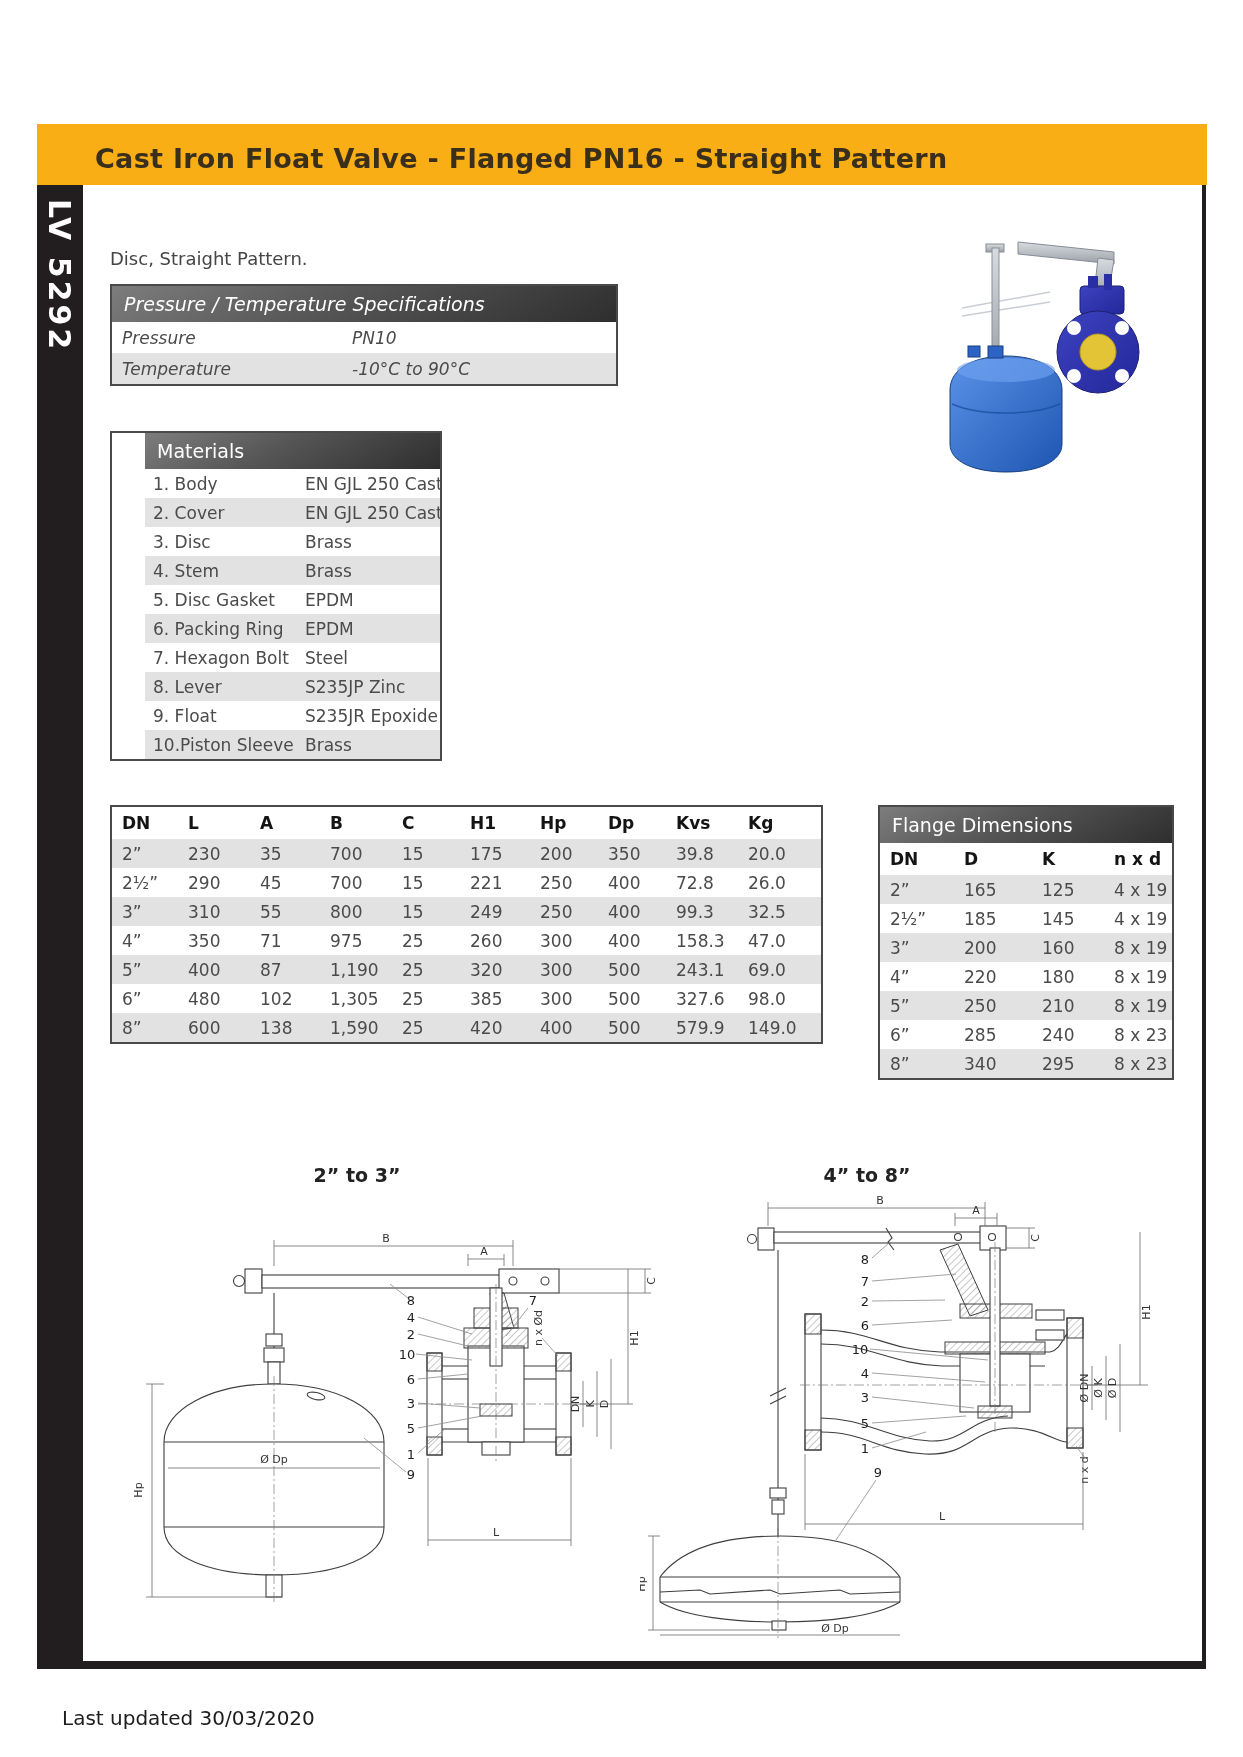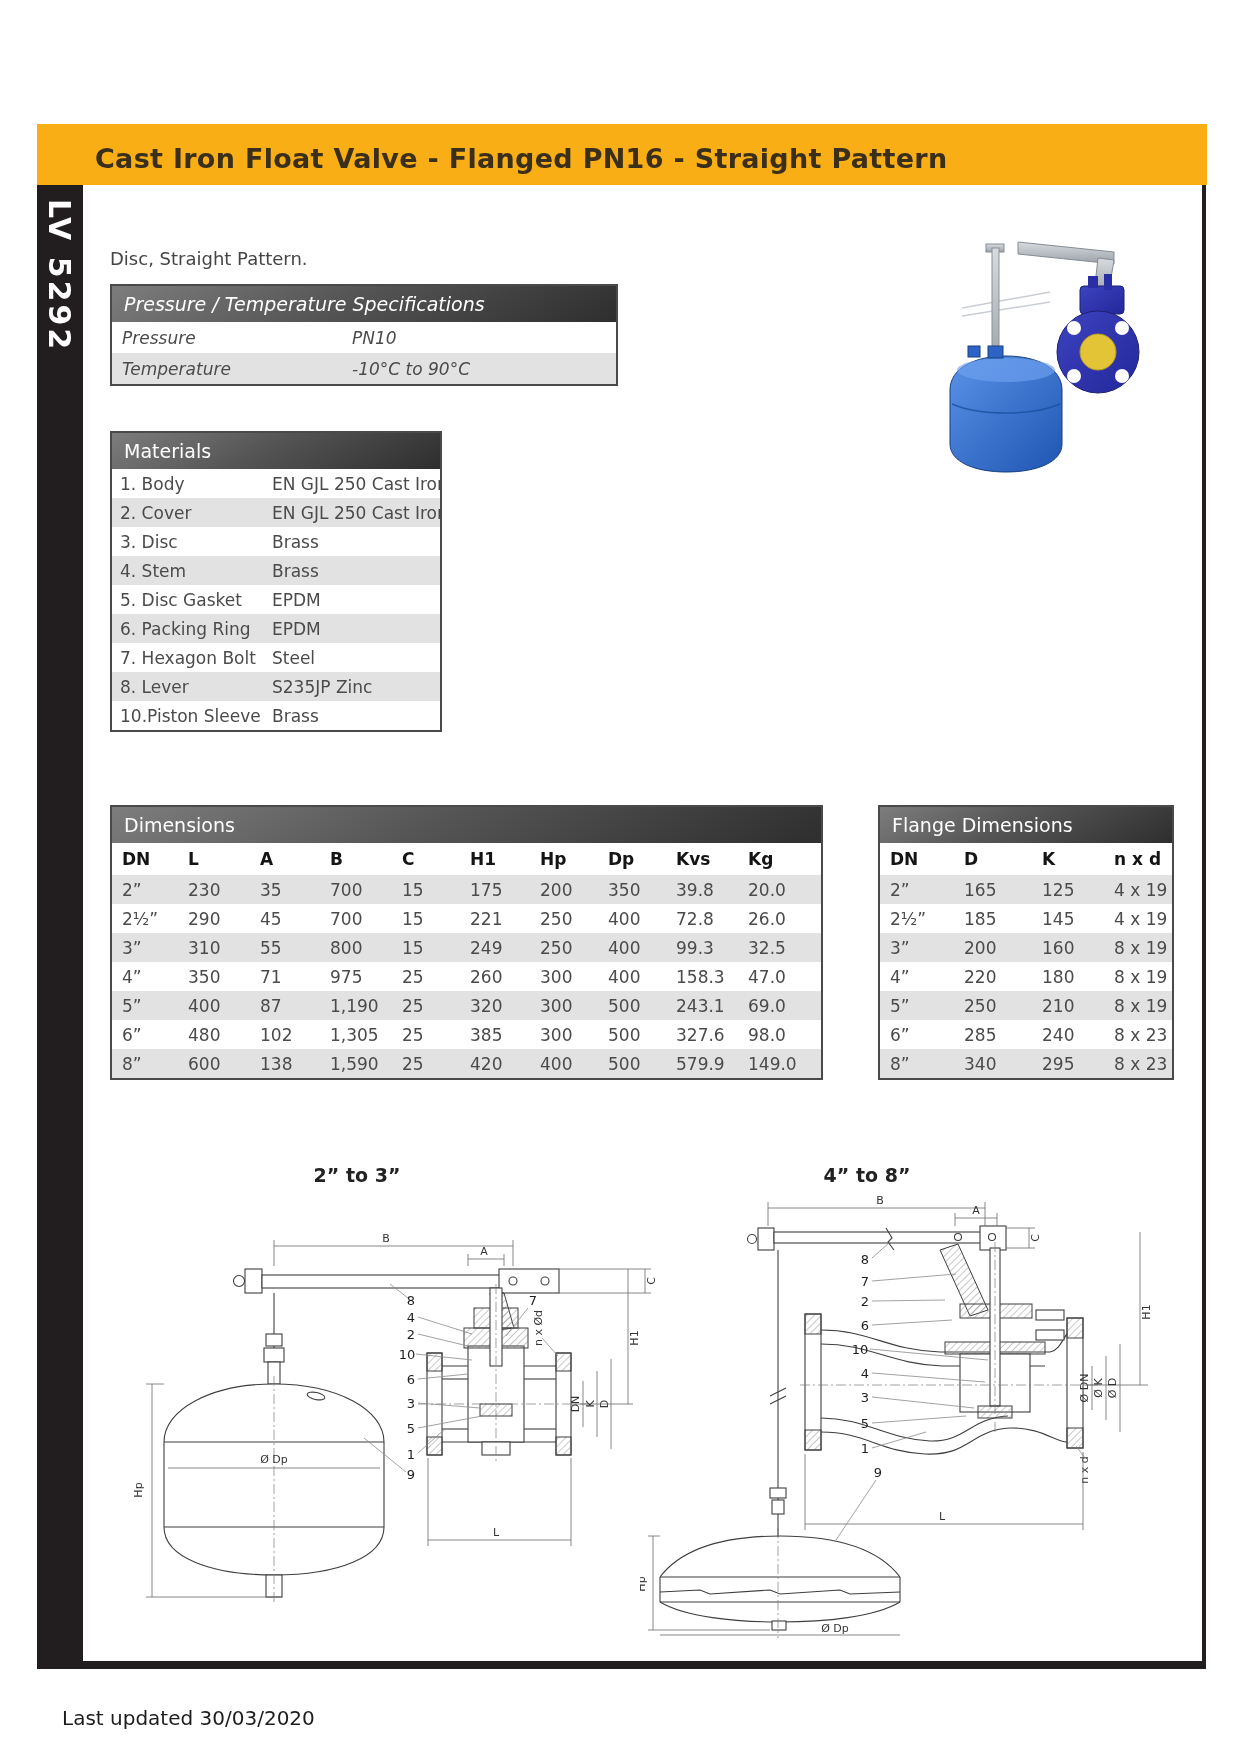--- a/index.html
+++ b/index.html
@@ -20,21 +20,21 @@
   .tbl{position:absolute;border:2px solid #4A4A4A;background:#fff;box-sizing:border-box;}
   .tbl .sec-header{background:linear-gradient(150deg,#7d7d7d 0%,#555555 45%,#2E2E2E 100%);
                    color:#fff;font-size:19px;height:36px;line-height:36px;padding-left:12px;}
   .tbl table{border-collapse:collapse;width:100%;table-layout:fixed;}
   .tbl td,.tbl th{font-size:17px;color:#4B4B4B;text-align:left;font-weight:normal;
                   padding:0 0 0 10px;height:29px;white-space:nowrap;overflow:hidden;}
   .tbl th{color:#141414;font-weight:bold;height:32px;}
   .pt{left:110px;top:284px;width:508px;font-style:italic;}
   .pt td{height:31px;}
   .pt tbody tr:nth-of-type(even) td{background:#E2E2E2;}
-  .mat{left:110px;top:431px;width:332px;}
+  .mat{left:110px;top:431px;width:332px;padding-left:33px;}
   .mat td{padding-left:8px;}
   .mat tbody tr:nth-of-type(even) td{background:#E2E2E2;}
   .dims{left:110px;top:805px;width:713px;}
   .dims tbody tr:nth-of-type(odd) td{background:#E2E2E2;}
   .flg{left:858px;top:805px;width:296px;margin-left:20px;}
   .flg tbody tr:nth-of-type(odd) td{background:#E2E2E2;}
   
   .draw-title{position:absolute;font-size:19px;font-weight:bold;color:#222;width:220px;text-align:center;}
   .dtL{left:247px;top:1164px;}
   .dtR{left:757px;top:1164px;}
@@ -176,31 +176,34 @@
           <tr>
             <td>7. Hexagon Bolt</td>
             <td>Steel</td>
           </tr>
 
           <tr>
             <td>8. Lever</td>
             <td>S235JP Zinc</td>
           </tr>
 
+          <tr>
+            <td>9. Float</td>
+            <td>S235JR Epoxide</td>
+          </tr>
 
           <tr>
             <td>10.Piston Sleeve</td>
             <td>Brass</td>
           </tr>
         </tbody>
     </table>
   </div>
 
   <div class="tbl dims">
-    <div class="sec-header">Dimensions</div>
     <table>
       <colgroup>
         <col style="width:66px">
           <col style="width:72px">
           <col style="width:70px">
           <col style="width:72px">
         <col style="width:68px">
           <col style="width:70px">
           <col style="width:68px">
           <col style="width:68px">

